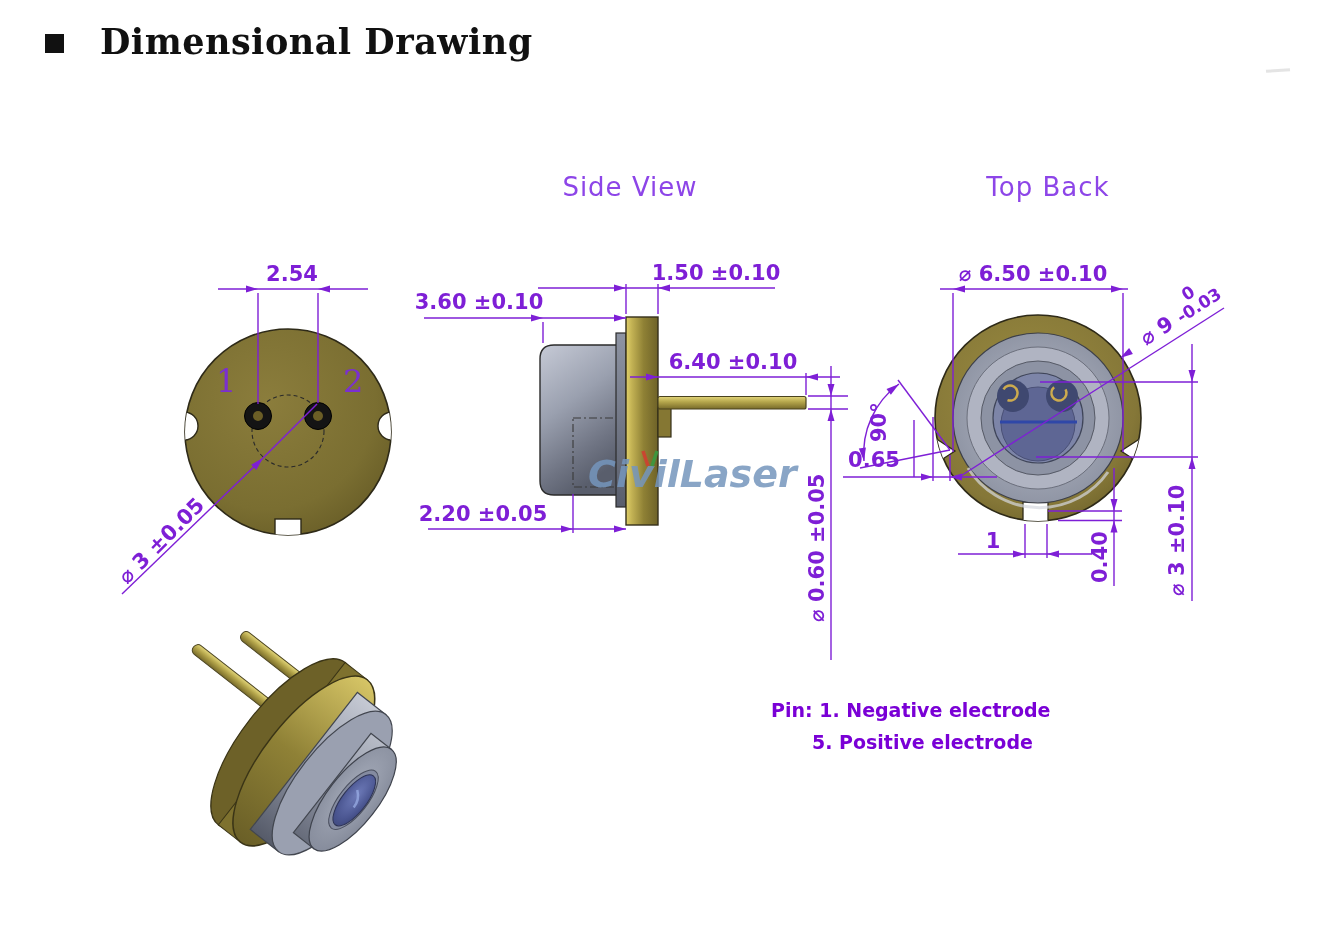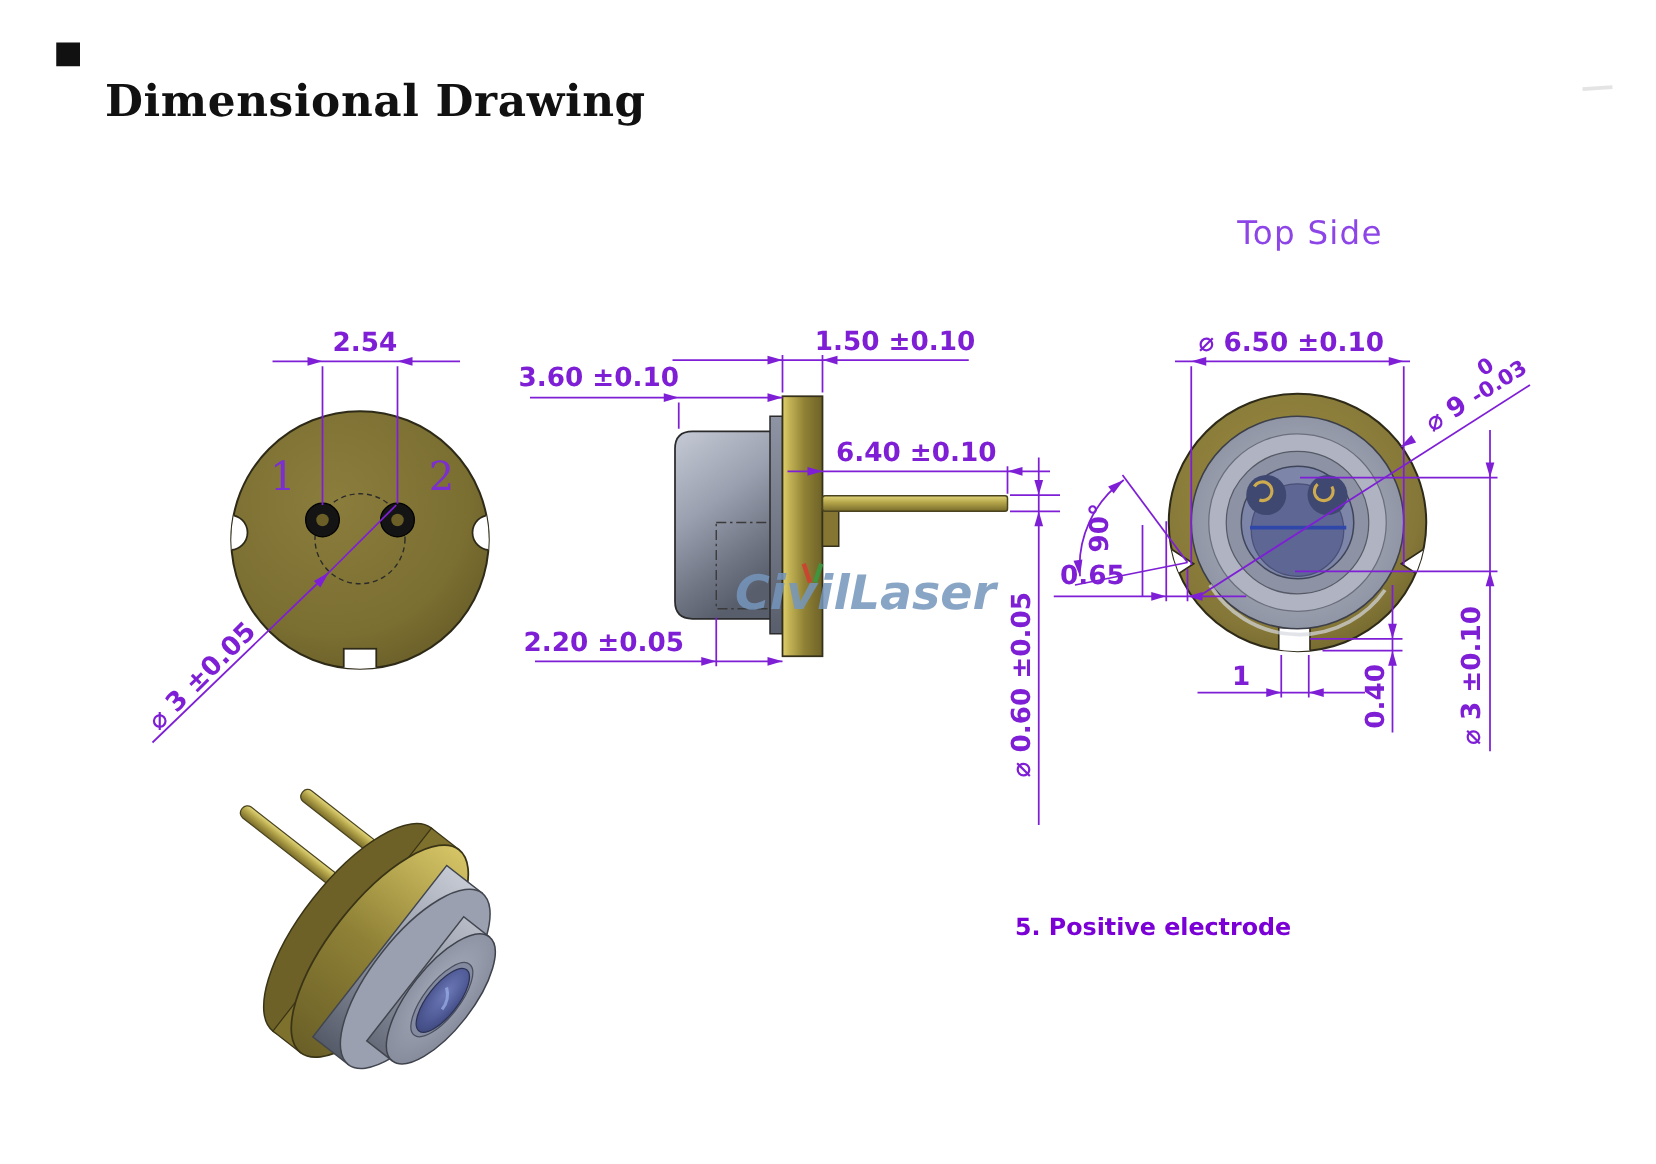--- a/index.html
+++ b/index.html
@@ -1,21 +1,21 @@
 <!DOCTYPE html>
 <html><head>
 <meta charset="utf-8">
 <style>
   html,body{margin:0;padding:0;background:#ffffff;}
   #page{position:relative;width:1325px;height:931px;background:#ffffff;overflow:hidden;
         font-family:"DejaVu Sans",sans-serif;}
   #drawing{position:absolute;left:0;top:0;z-index:1;}
   .hdr-bullet{position:absolute;left:45px;top:34px;width:19px;height:19px;background:#111;z-index:2;}
-  .hdr-title{position:absolute;left:84px;top:21px;z-index:2;color:#111;
-             font:bold 35px "DejaVu Serif","Liberation Serif",serif;letter-spacing:.5px;margin-top:40px;}
+  .hdr-title{position:absolute;left:100px;top:21px;z-index:2;color:#111;
+             font:bold 35px "DejaVu Serif","Liberation Serif",serif;letter-spacing:.5px;}
   .view-title{position:absolute;z-index:2;width:220px;text-align:center;color:#8d45e8;
               font:26px "DejaVu Sans",sans-serif;letter-spacing:1px;}
   #title-back{left:172px;top:172px;}
   #title-side{left:520px;top:172px;}
   #title-top{left:938px;top:172px;}
   .note-line{position:absolute;z-index:2;color:#7a00d6;font:bold 19px "DejaVu Sans",sans-serif;}
   #note1{left:771px;top:699px;}
   #note2{left:812px;top:731px;}
   .faint-dash{position:absolute;left:1266px;top:69px;width:24px;height:3px;background:#d9d9d9;
               opacity:.7;transform:rotate(-4deg);z-index:2;}
@@ -31,22 +31,24 @@
 </style>
 </head>
 <body>
 
 <div id="page">
 
   <div class="hdr-bullet"></div>
   <div class="hdr-title">Dimensional Drawing</div>
   <div class="faint-dash"></div>
 
-  <div id="title-top" class="view-title">Top Side</div>
-
+  <div id="title-side" class="view-title">Side View</div>
+  <div id="title-top" class="view-title">Top Back</div>
+
+  <div id="note1" class="note-line">Pin: 1. Negative electrode</div>
   <div id="note2" class="note-line">5. Positive electrode</div>
 
   <svg id="drawing" width="1325" height="931" viewBox="0 0 1325 931">
     <defs>
       <radialGradient id="gBackDisc" cx="0.4" cy="0.35" r="0.75">
         <stop offset="0" stop-color="#8b7d3c"></stop>
           <stop offset="0.7" stop-color="#7a6e31"></stop>
           <stop offset="1" stop-color="#665b26"></stop>
       </radialGradient>
       <linearGradient id="gCap" x1="0" y1="0" x2="0.4" y2="1">

